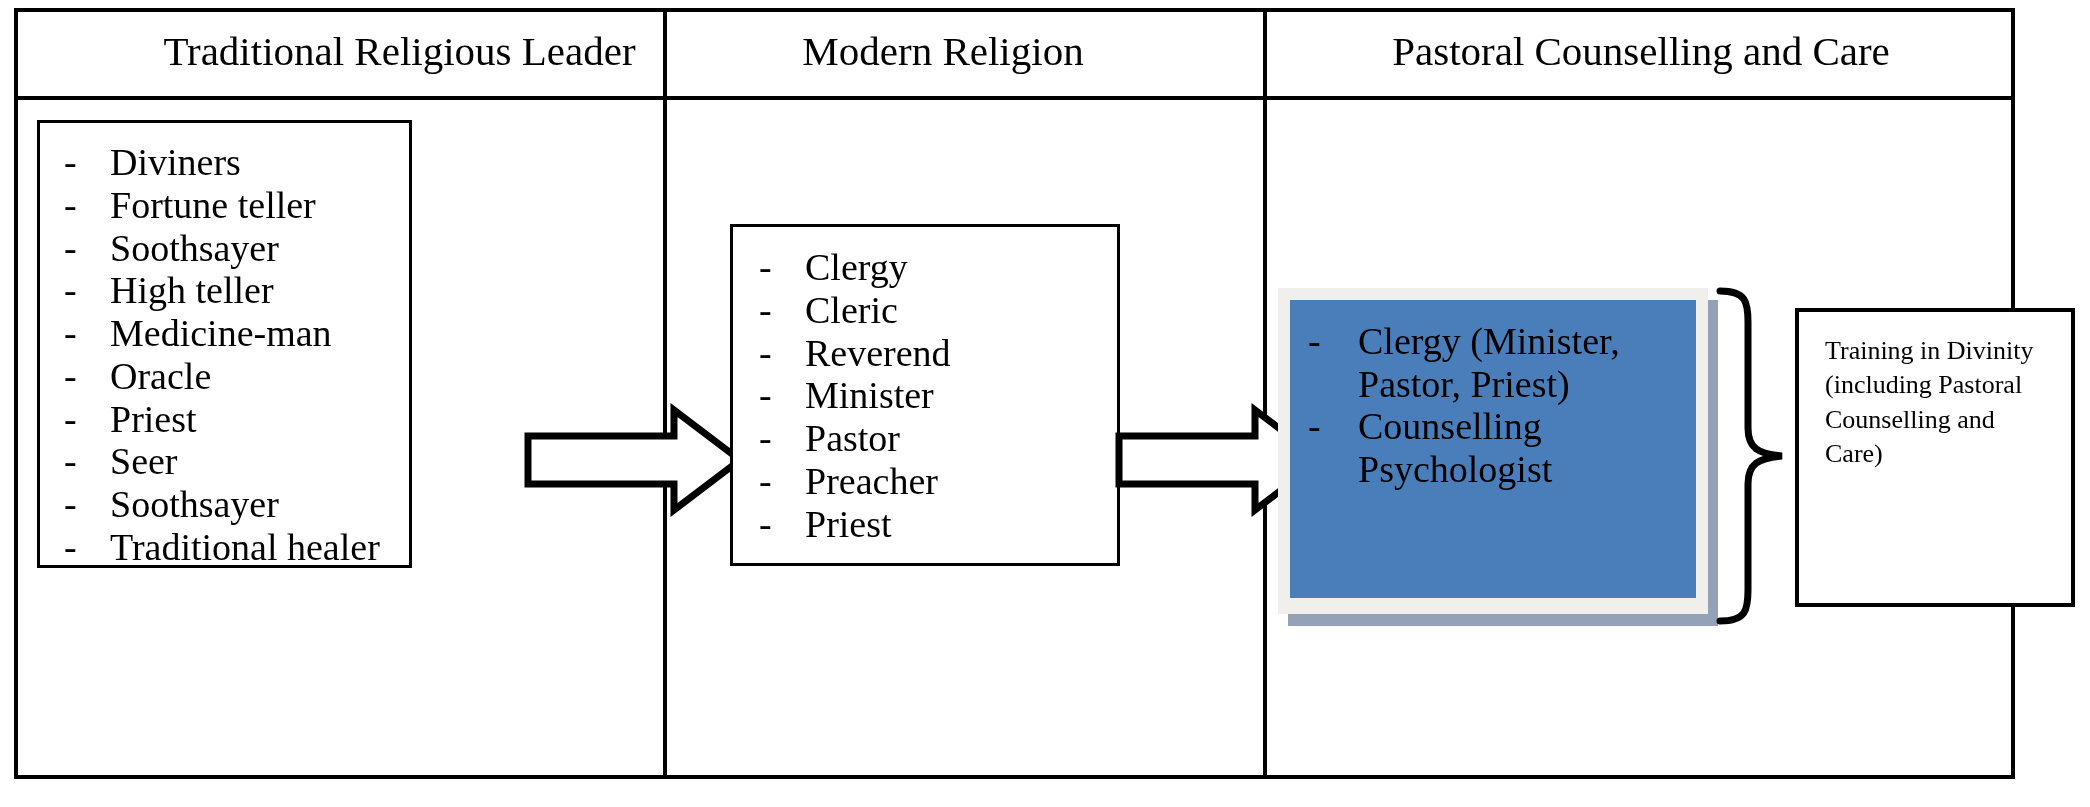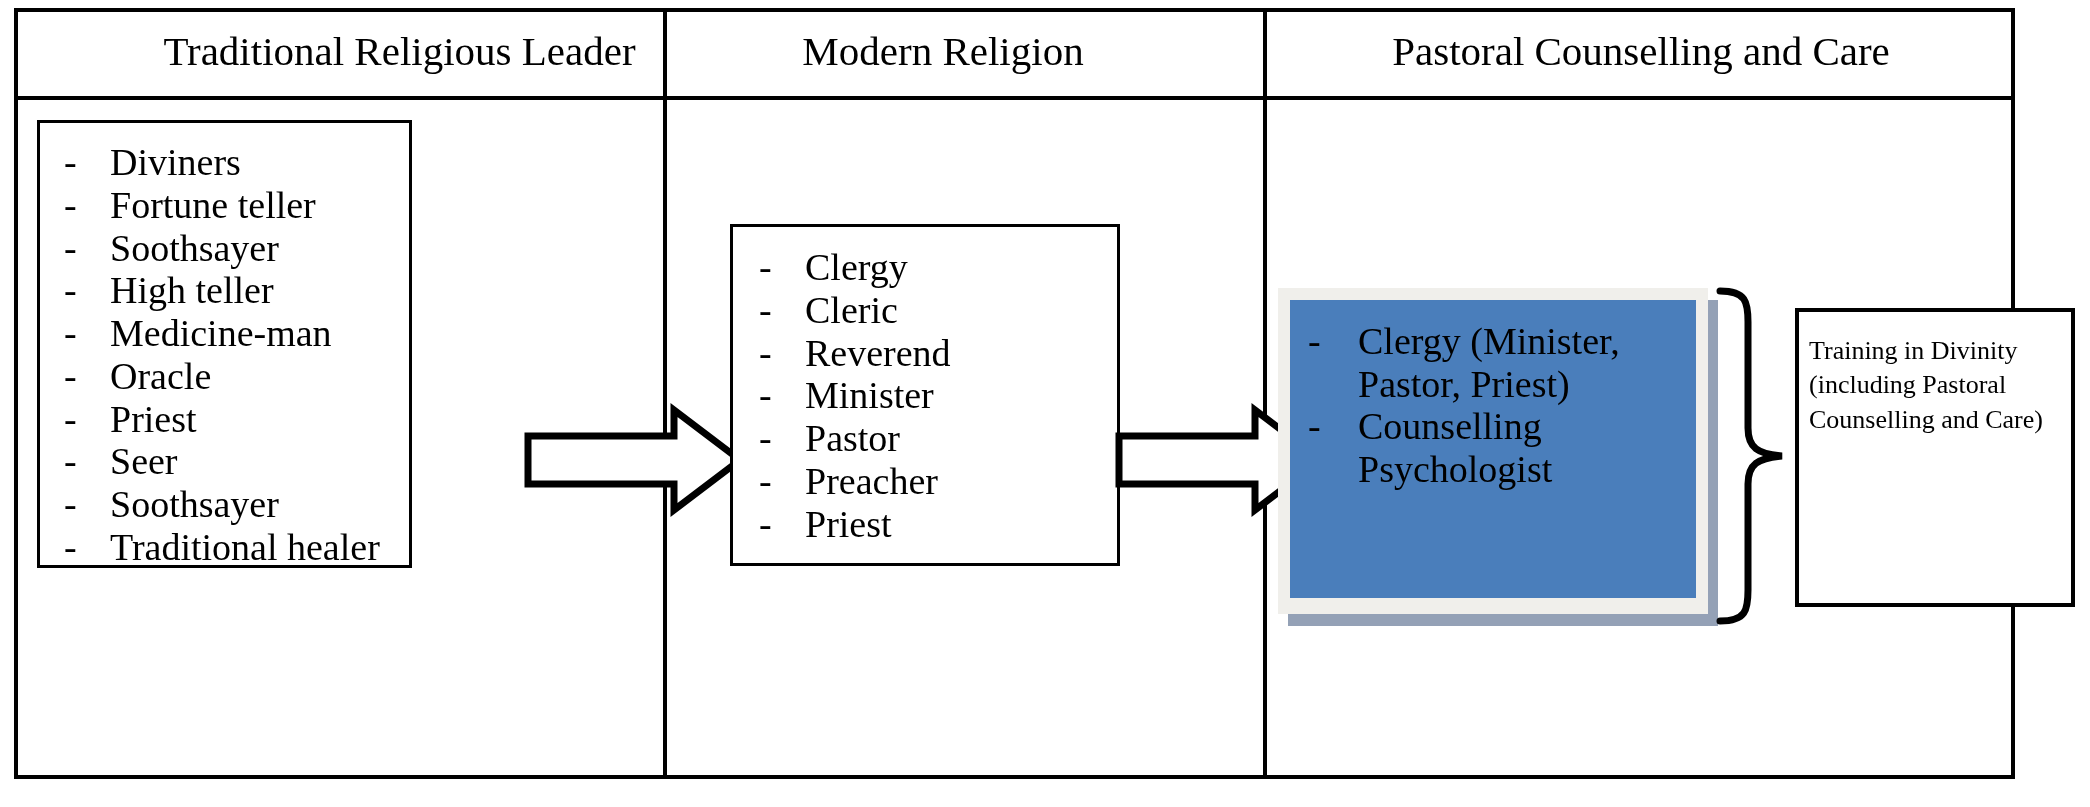--- a/index.html
+++ b/index.html
@@ -138,21 +138,21 @@
   
   .training-box {
     position: absolute;
     left: 1795px;
     top: 308px;
     width: 280px;
     height: 299px;
     border: 4px solid #000000;
     box-sizing: border-box;
     background: #ffffff;
-    padding: 22px 14px 0 10px;
+    padding: 22px 14px 0 26px;
     font-size: 26px;
     line-height: 1.32;
   }
 
   
   .block-arrow {
     position: absolute;
     height: 120px;
   }
   .block-arrow svg { display: block; width: 100%; height: 100%; }

